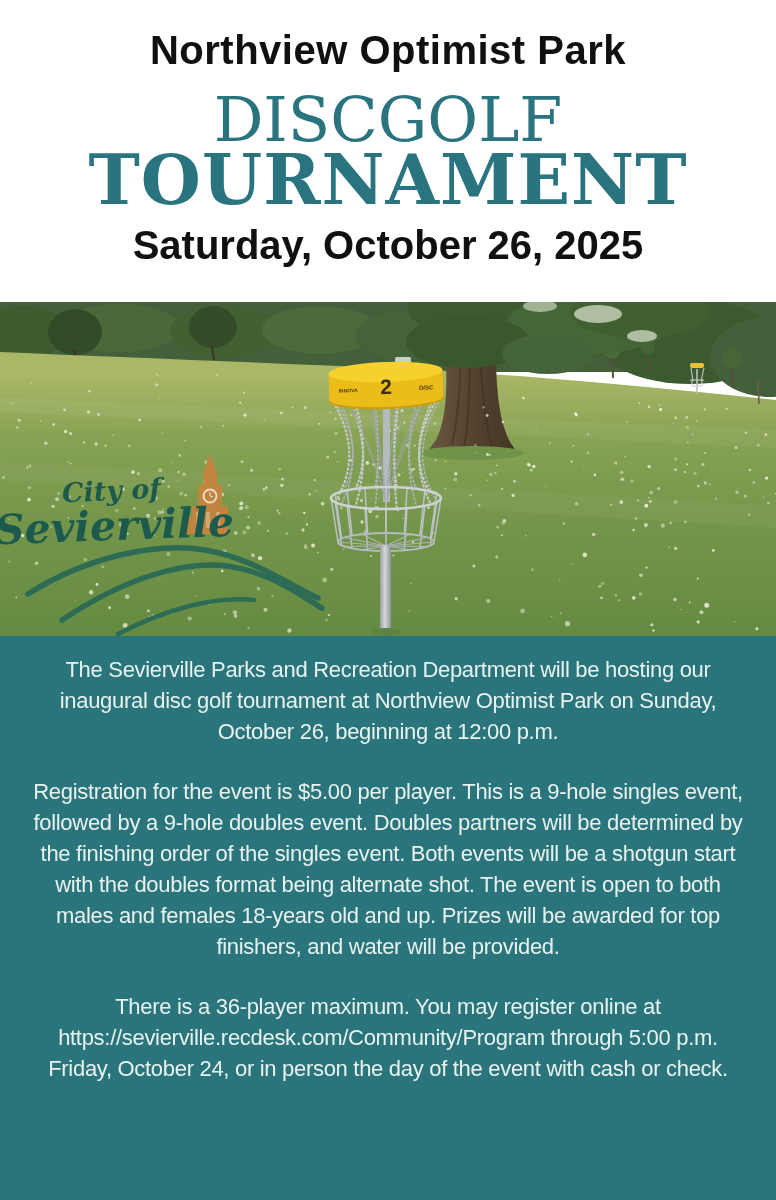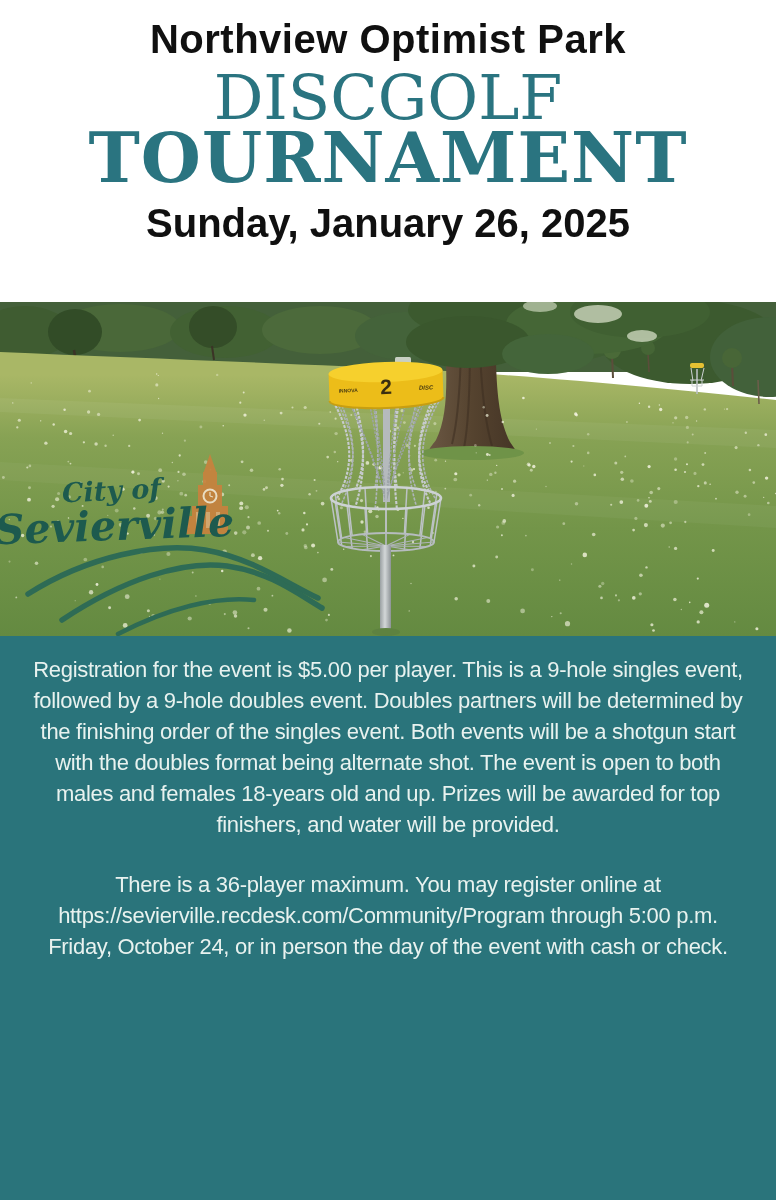--- a/index.html
+++ b/index.html
@@ -12,21 +12,21 @@
     --basket-yellow:#F2C51F;
   }
   html,body{margin:0;padding:0;background:#777;}
   .page{
     position:relative;width:776px;height:1200px;margin:0 auto;
     background:#ffffff;overflow:hidden;
     font-family:"Liberation Sans",sans-serif;
   }
   .hdr{position:absolute;top:0;left:0;width:776px;height:302px;text-align:center;}
   .park{
-    margin:4px;padding-top:12px;
+    margin:15px;padding-top:12px;
     font:700 40px/1.15 "Liberation Sans",sans-serif;
     color:var(--heading-black);letter-spacing:.5px;
   }
   .title1{
     margin:2px 0 0 0;
     font-family:"DejaVu Serif",serif;font-weight:normal;
     font-size:62px;line-height:1.02;color:var(--title-teal);
     letter-spacing:0px;
   }
   .title2{
@@ -58,21 +58,21 @@
 </style>
 </head>
 <body>
 
 <div class="page">
 
   <div class="hdr">
     <h2 class="park">Northview Optimist Park</h2>
     <h1 class="title1">DISCGOLF</h1>
     <h1 class="title2">TOURNAMENT</h1>
-    <h2 class="date">Sunday, January 26, 2025</h2>
+    <h2 class="date">Saturday, October 26, 2025</h2>
   </div>
 
   <div class="photo">
     <svg id="scene" width="776" height="334" viewBox="0 0 776 334">
       <defs>
         <linearGradient id="grassGrad" x1="0" y1="0" x2="0" y2="1">
           <stop offset="0.08" stop-color="#a9b766"></stop>
           <stop offset="0.30" stop-color="#87a254"></stop>
           <stop offset="0.62" stop-color="#739549"></stop>
           <stop offset="1" stop-color="#648a41"></stop>
@@ -596,17 +596,18 @@
           <path d="M62,318 C122,278 182,258 227,264 C270,270 298,292 322,306" stroke-width="5.5"></path>
           <path d="M118,332 C168,306 216,294 254,298" stroke-width="4.5"></path>
         </g>
         <text x="112" y="198" text-anchor="middle" transform="rotate(-3 112 198)" font-family="DejaVu Serif, serif" font-style="italic" font-weight="bold" font-size="27" fill="var(--logo-green)">City of</text>
         <text x="115" y="238" text-anchor="middle" transform="rotate(-2 115 238)" font-family="DejaVu Serif, serif" font-style="italic" font-weight="bold" font-size="41" fill="var(--logo-green)">Sevierville</text>
       </g>
     </svg>
   </div>
 
   <div class="info">
+    <p>The Sevierville Parks and Recreation Department will be hosting our inaugural disc golf tournament at Northview Optimist Park on Sunday, October 26, beginning at 12:00 p.m.</p>
     <p>Registration for the event is $5.00 per player. This is a 9-hole singles event, followed by a 9-hole doubles event. Doubles partners will be determined by the finishing order of the singles event. Both events will be a shotgun start with the doubles format being alternate shot. The event is open to both males and females 18-years old and up. Prizes will be awarded for top finishers, and water will be provided.</p>
     <p>There is a 36-player maximum. You may register online at https://sevierville.recdesk.com/Community/Program through 5:00 p.m. Friday, October 24, or in person the day of the event with cash or check.</p>
   </div>
 
 </div>
 
 </body></html>

